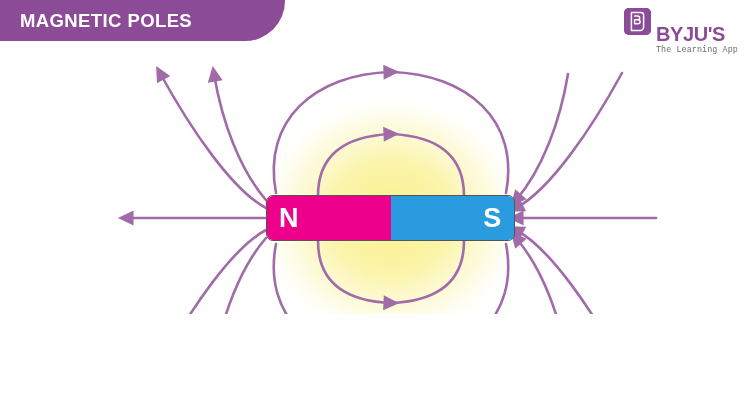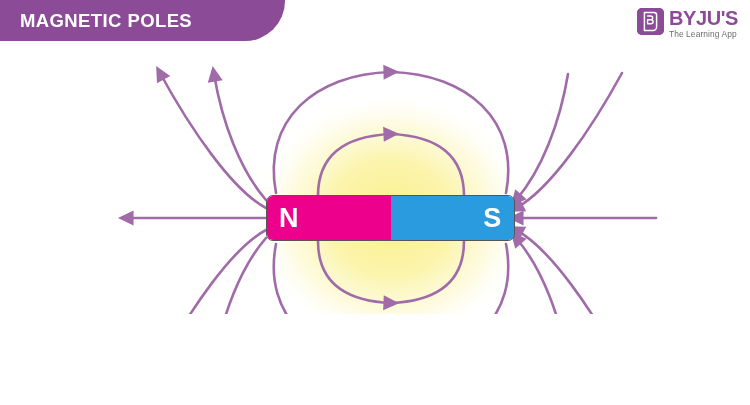--- a/index.html
+++ b/index.html
@@ -55,34 +55,36 @@
     background: #8B4B96;
     border-radius: 5px;
     position: relative;
     flex: 0 0 auto;
   }
   .logo-mark svg { display: block; }
   .logo-text {
     display: flex;
     flex-direction: column;
     line-height: 1;
+    margin-top: 16px;
   }
   .logo-word {
     color: #8B4B96;
     font-size: 20px;
     font-weight: bold;
     letter-spacing: -0.4px;
     line-height: 1;
   }
   .logo-tag {
     color: #6d6d6d;
     font-size: 8.4px;
     letter-spacing: 0.1px;
     margin-top: 2px;
     line-height: 1;
+    font-family: Liberation Mono, monospace;
   }
 
   
   .figure {
     position: absolute;
     left: 0;
     top: 0;
     width: 750px;
     height: 405px;
   }

